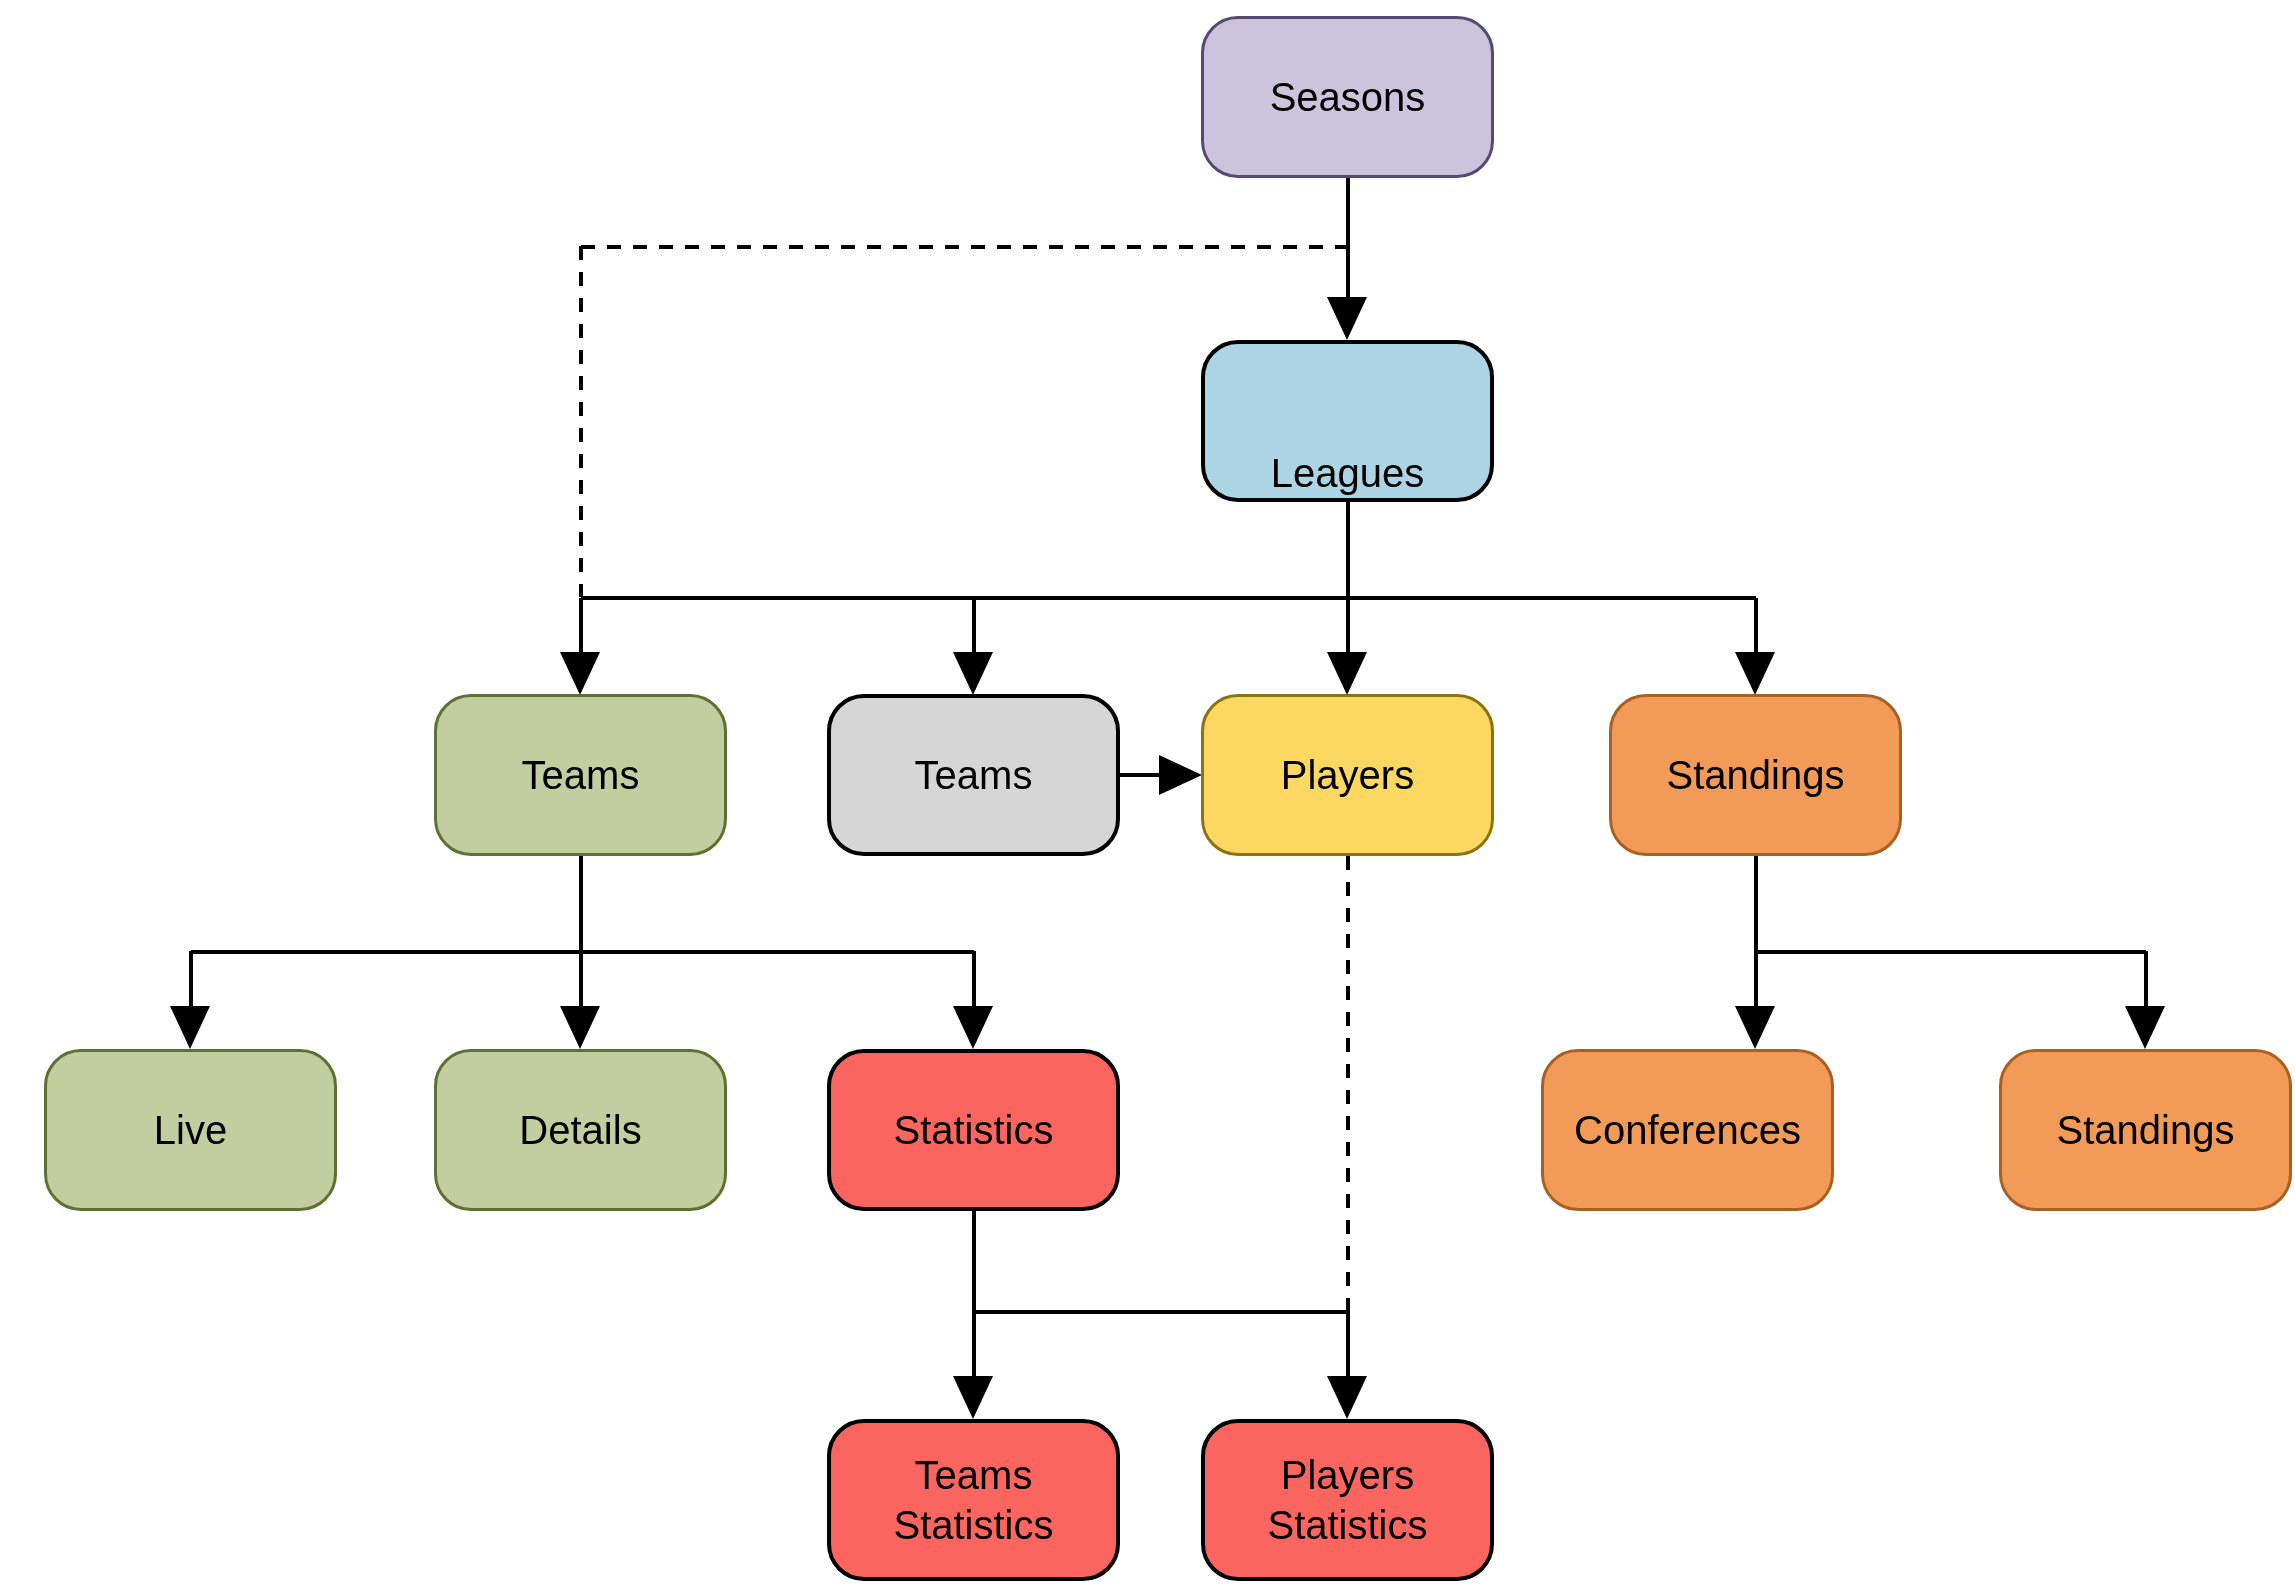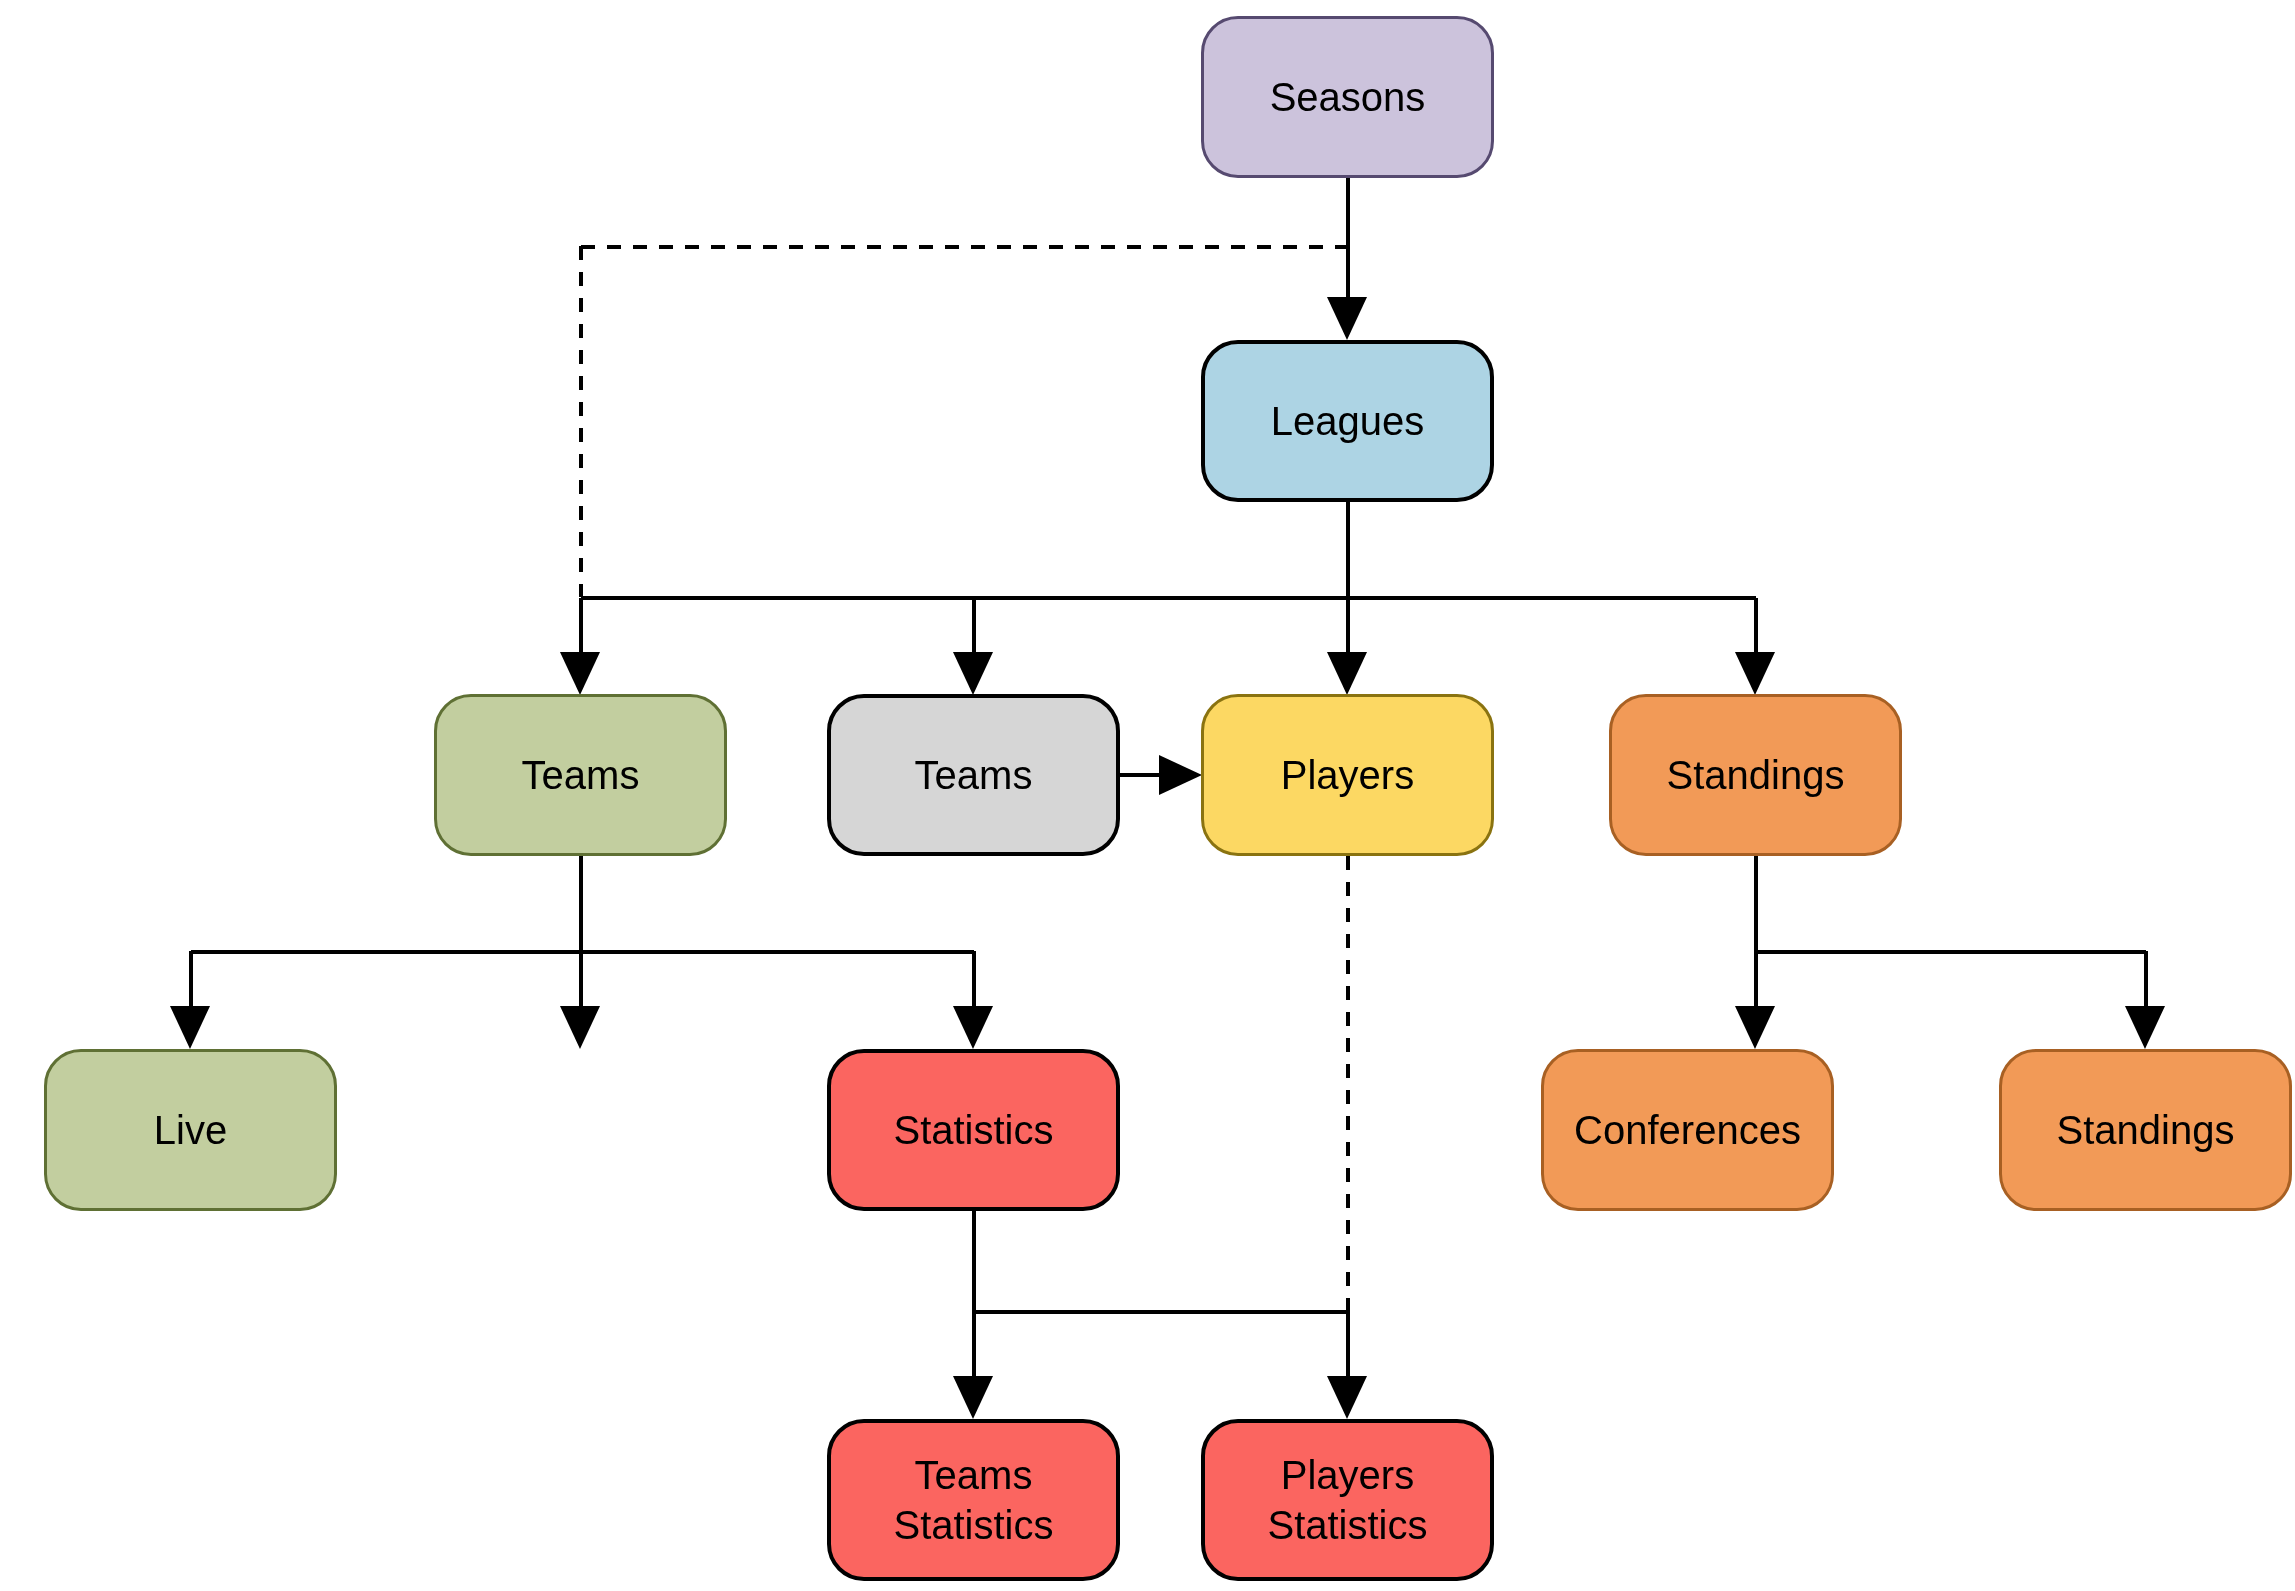--- a/index.html
+++ b/index.html
@@ -63,26 +63,27 @@
     <div class="arrow down" style="left: 1735px; top: 652px;"></div>
     <div class="arrow right" style="left: 1159px; top: 755px;"></div>
     <div class="arrow down" style="left: 170px; top: 1006px;"></div>
     <div class="arrow down" style="left: 560px; top: 1006px;"></div>
     <div class="arrow down" style="left: 953px; top: 1006px;"></div>
     <div class="arrow down" style="left: 1735px; top: 1006px;"></div>
     <div class="arrow down" style="left: 2125px; top: 1006px;"></div>
     <div class="arrow down" style="left: 953px; top: 1376px;"></div>
     <div class="arrow down" style="left: 1327px; top: 1376px;"></div>
     <div class="node" style="left: 1201px; top: 16px; width: 293px; height: 162px; background: rgb(204, 195, 220); border: 3.5px solid rgb(86, 74, 112);"><span>Seasons</span></div>
-    <div class="node" style="left: 1201px; top: 340px; width: 293px; height: 162px; background: rgb(173, 212, 228); border: 4.4px solid rgb(0, 0, 0);"><span>Leagues</span></div>
+    <div class="node" style="left: 1201px; top: 340px; width: 293px; height: 162px; background: rgb(173, 212, 228); border: 4.4px solid rgb(0, 0, 0); align-items: flex-end;"><span>Leagues</span></div>
     <div class="node" style="left: 434px; top: 694px; width: 293px; height: 162px; background: rgb(194, 206, 159); border: 3.5px solid rgb(95, 112, 52);"><span>Teams</span></div>
     <div class="node" style="left: 827px; top: 694px; width: 293px; height: 162px; background: rgb(214, 214, 214); border: 4.4px solid rgb(0, 0, 0);"><span>Teams</span></div>
     <div class="node" style="left: 1201px; top: 694px; width: 293px; height: 162px; background: rgb(252, 216, 99); border: 3.5px solid rgb(138, 115, 16);"><span>Players</span></div>
     <div class="node" style="left: 1609px; top: 694px; width: 293px; height: 162px; background: rgb(242, 154, 87); border: 3.5px solid rgb(168, 96, 35);"><span>Standings</span></div>
     <div class="node" style="left: 44px; top: 1049px; width: 293px; height: 162px; background: rgb(194, 206, 159); border: 3.5px solid rgb(95, 112, 52);"><span>Live</span></div>
+    <div class="node" style="left: 434px; top: 1049px; width: 293px; height: 162px; background: rgb(194, 206, 159); border: 3.5px solid rgb(95, 112, 52);"><span>Details</span></div>
     <div class="node" style="left: 827px; top: 1049px; width: 293px; height: 162px; background: rgb(251, 101, 96); border: 4.4px solid rgb(0, 0, 0);"><span>Statistics</span></div>
     <div class="node" style="left: 1541px; top: 1049px; width: 293px; height: 162px; background: rgb(242, 154, 87); border: 3.5px solid rgb(168, 96, 35);"><span>Conferences</span></div>
     <div class="node" style="left: 1999px; top: 1049px; width: 293px; height: 162px; background: rgb(242, 154, 87); border: 3.5px solid rgb(168, 96, 35);"><span>Standings</span></div>
     <div class="node" style="left: 827px; top: 1419px; width: 293px; height: 162px; background: rgb(251, 101, 96); border: 4.4px solid rgb(0, 0, 0);"><span>Teams
 Statistics</span></div>
     <div class="node" style="left: 1201px; top: 1419px; width: 293px; height: 162px; background: rgb(251, 101, 96); border: 4.4px solid rgb(0, 0, 0);"><span>Players
 Statistics</span></div>
   </div>
 
 

